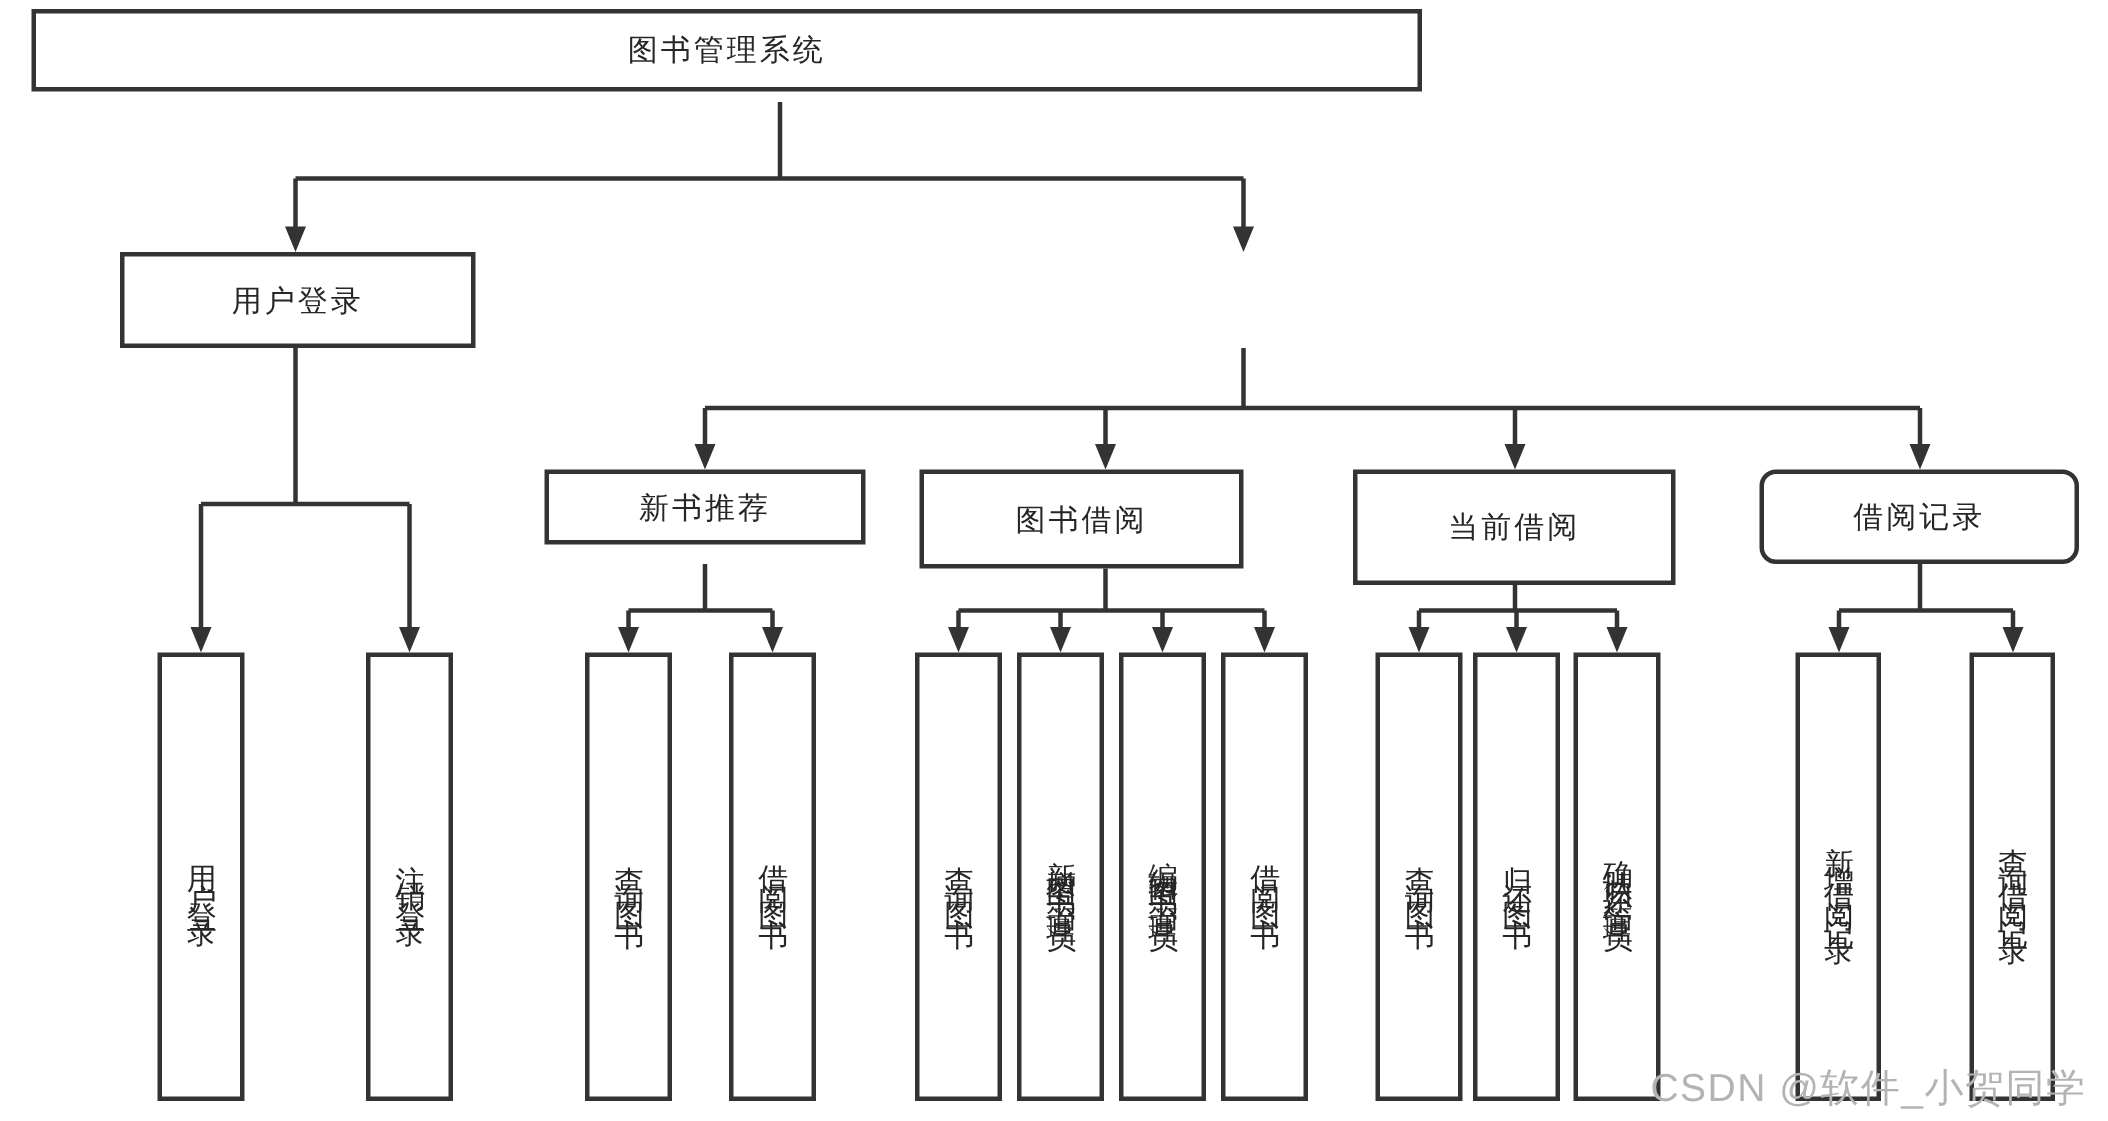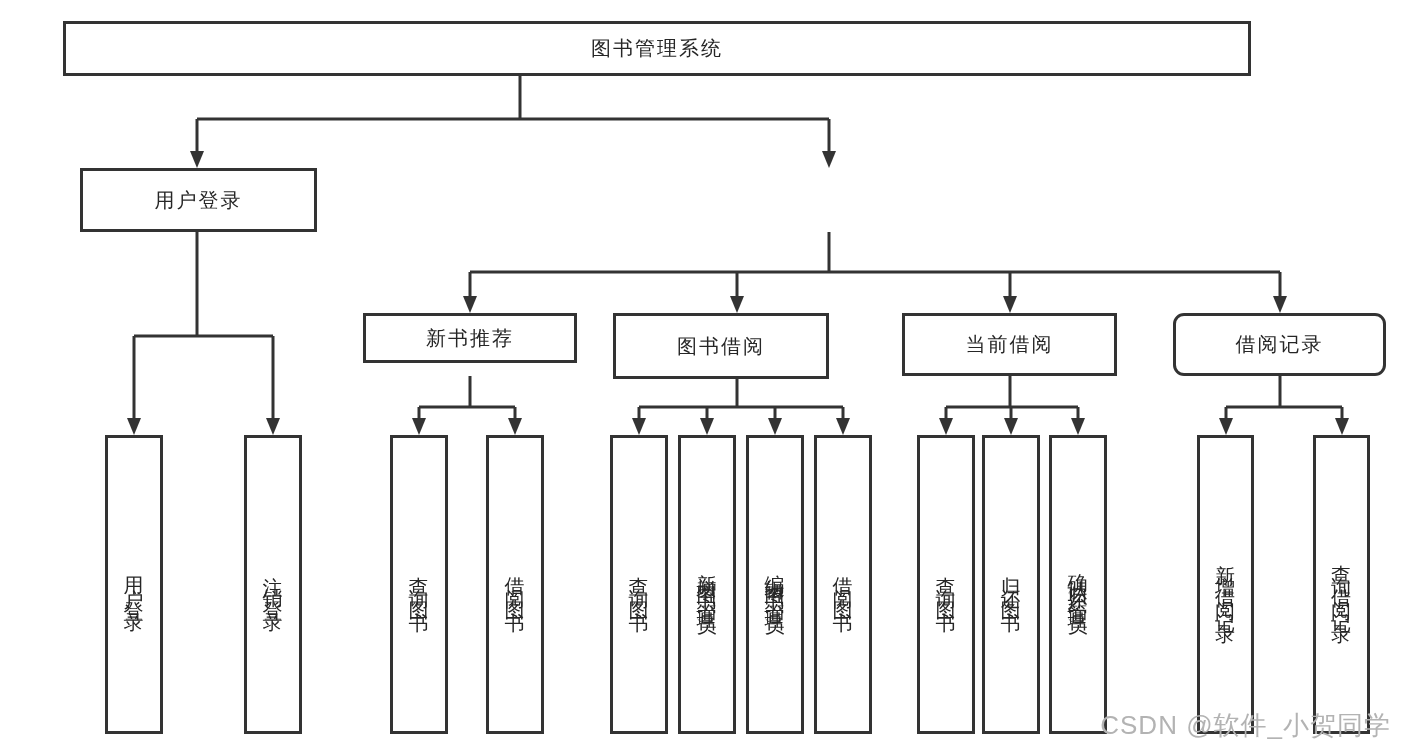--- a/index.html
+++ b/index.html
@@ -100,27 +100,27 @@
     <polygon points="1071,418 1085,418 1078,435" stroke="none"></polygon>
 
     <line x1="1280" y1="376" x2="1280" y2="407"></line>
     <line x1="1226" y1="407" x2="1342" y2="407"></line>
     <line x1="1226" y1="407" x2="1226" y2="420"></line>
     <polygon points="1219,418 1233,418 1226,435" stroke="none"></polygon>
     <line x1="1342" y1="407" x2="1342" y2="420"></line>
     <polygon points="1335,418 1349,418 1342,435" stroke="none"></polygon>
   </svg>
 
-  <div class="node" style="left:21px;top:21px;width:1188px;height:55px;margin-left:42px;">图书管理系统</div>
+  <div class="node" style="left:21px;top:6px;width:927px;height:55px;">图书管理系统</div>
 
   <div class="node" style="left:80px;top:168px;width:237px;height:64px;">用户登录</div>
 
   <div class="node" style="left:363px;top:313px;width:214px;height:50px;">新书推荐</div>
   <div class="node" style="left:613px;top:313px;width:216px;height:66px;">图书借阅</div>
-  <div class="node" style="left:902px;top:313px;width:215px;height:63px;">当前借阅</div>
+  <div class="node" style="left:902px;top:313px;width:215px;height:77px;">当前借阅</div>
   <div class="node" style="left:1173px;top:313px;width:213px;height:63px;border-radius:11px;">借阅记录</div>
 
   <div class="node leaf" style="left:105px;">用户登录</div>
   <div class="node leaf" style="left:244px;">注销登录</div>
 
   <div class="node leaf" style="left:390px;">查询图书</div>
   <div class="node leaf" style="left:486px;">借阅图书</div>
 
   <div class="node leaf" style="left:610px;">查询图书</div>
   <div class="node leaf long" style="left:678px;">新增图书（管理员）</div>

